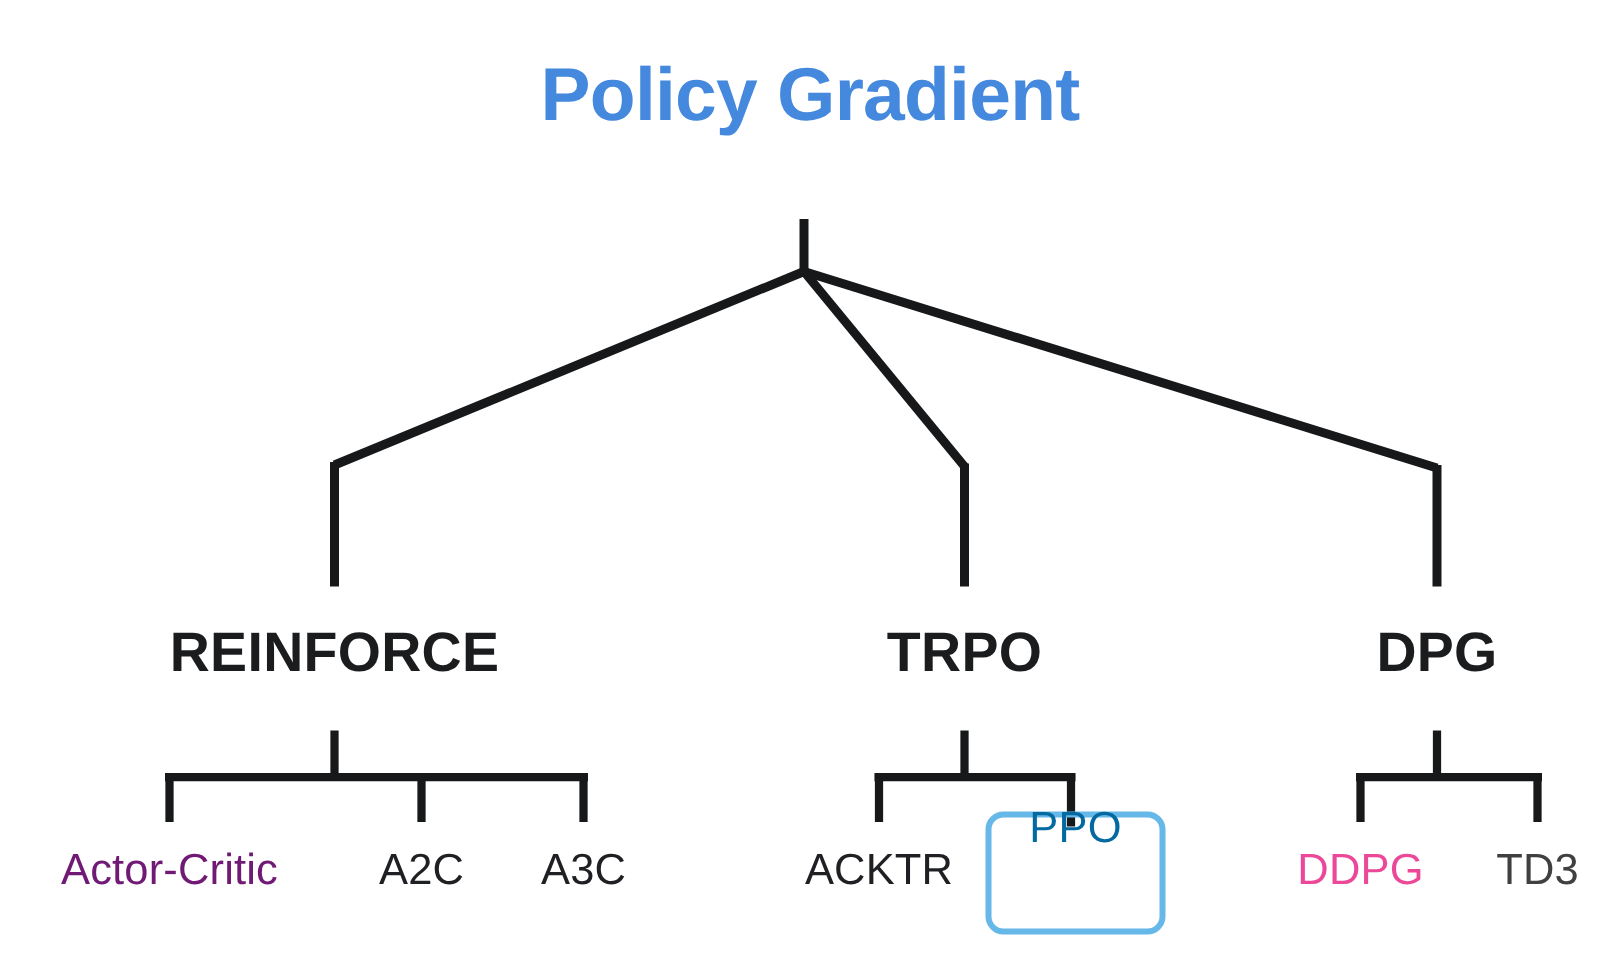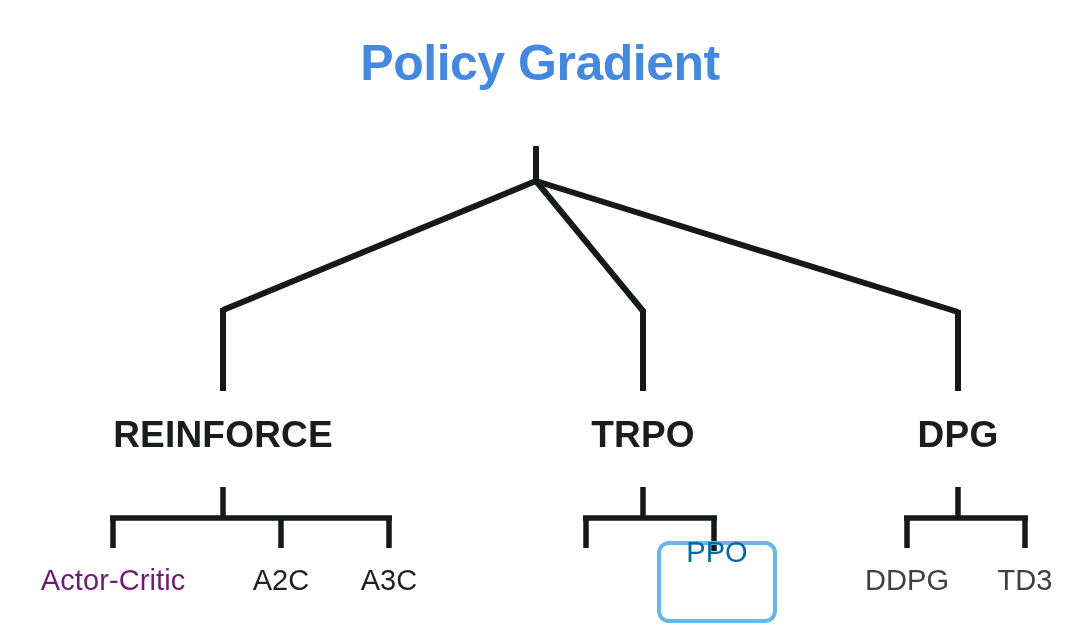--- a/index.html
+++ b/index.html
@@ -140,20 +140,21 @@
   </svg>
 
   <div class="node-l2" style="left: 643px; top: 416px; color: rgb(27, 28, 30);">TRPO</div>
   <div class="node-l2" style="left: 223px; top: 416px; color: rgb(27, 28, 30);">REINFORCE</div>
   <div class="node-l2" style="left: 958px; top: 416px; color: rgb(27, 28, 30);">DPG</div>
 
   <div class="leaf" style="left: 113px; top: 566px; color: #701a75;">Actor-Critic</div>
   <div class="leaf" style="left: 281px; top: 566px; color: rgb(31, 32, 35);">A2C</div>
   <div class="leaf" style="left: 389px; top: 566px; color: rgb(31, 32, 35);">A3C</div>
 
+  <div class="leaf" style="left: 586px; top: 566px; color: rgb(31, 32, 35);">ACKTR</div>
 
   <div class="highlight-box" style="border-color: rgb(102, 184, 232);"></div>
   <div class="leaf" style="left: 717px; top: 538px; color: #0369a1;">PPO</div>
 
-  <div class="leaf" style="left: 907px; top: 566px; color: #404040;">DDPG</div>
+  <div class="leaf" style="left: 907px; top: 566px; color: #ec4899;">DDPG</div>
   <div class="leaf" style="left: 1025px; top: 566px; color: #404040;">TD3</div>
 
 </div>
 
 </body></html>

